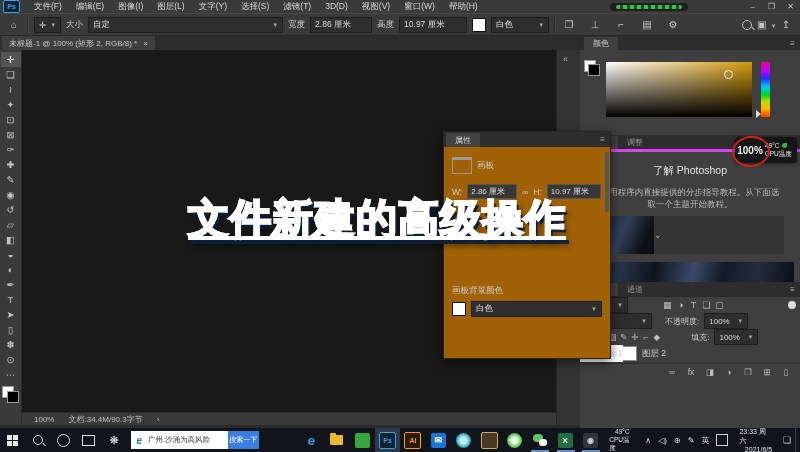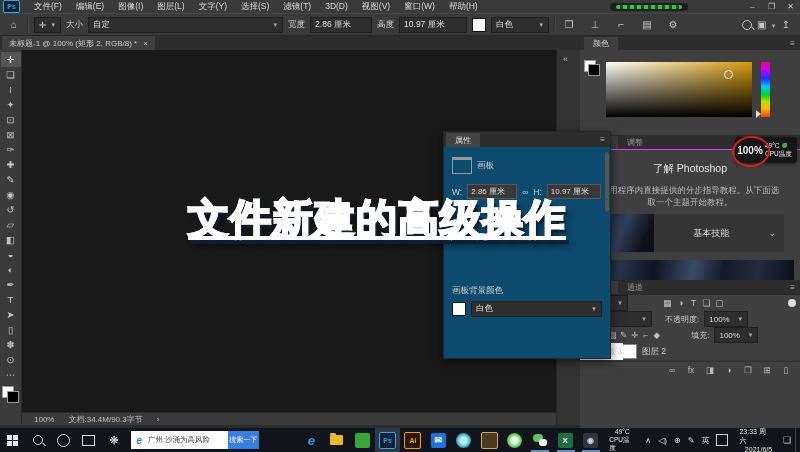--- a/index.html
+++ b/index.html
@@ -74,21 +74,21 @@
   .mini-fgbg{position:absolute;left:4px;top:10px;width:16px;height:16px;}
   .mini-fgbg .fg{position:absolute;left:0;top:0;width:10px;height:10px;background:#fff;border:1px solid #999;}
   .mini-fgbg .bgc{position:absolute;right:0;bottom:0;width:10px;height:10px;background:#000;border:1px solid #999;}
   .grad{position:absolute;left:26px;top:12px;width:146px;height:55px;
         background:linear-gradient(to bottom,rgba(0,0,0,0),#000),linear-gradient(to right,#fff,#d29a0c);}
   .grad-pick{position:absolute;left:118px;top:8px;width:7px;height:7px;border:1px solid #eee;border-radius:50%;}
   .huebar{position:absolute;left:181px;top:12px;width:9px;height:55px;
           background:linear-gradient(180deg,#e6007e 0%,#c800ff 14%,#2a2aff 30%,#00c8ff 45%,#00d42a 60%,#b8e000 72%,#ffb400 85%,#ff3c00 100%);}
   .hue-handle{position:absolute;left:176px;top:60px;width:0;height:0;border-top:4px solid transparent;border-bottom:4px solid transparent;border-left:5px solid #ddd;}
 
-  .learnbody{position:relative;height:130px;border-top:1px solid #d946ef;}
+  .learnbody{position:relative;height:130px;border-top:3px solid #d946ef;}
   .learn-title{position:absolute;left:0;top:12px;width:100%;text-align:center;color:#e4e4e4;font-size:10.5px;}
   .learn-desc{position:absolute;left:18px;top:34px;width:184px;text-align:center;color:#bdbdbd;font-size:8.5px;line-height:12px;}
   .topic{position:absolute;left:16px;top:64px;width:188px;height:38px;background:#353535;display:flex;align-items:center;}
   .topic-thumb{width:58px;height:38px;background:linear-gradient(115deg,#151c28,#32405a 45%,#0d1016 80%);}
   .topic-label{flex:1;text-align:center;color:#dcdcdc;font-size:9px;}
   .topic-chev{margin-right:8px;color:#bbb;font-size:9px;}
   .img-strip{position:absolute;left:2px;top:110px;width:212px;height:28px;
              background:linear-gradient(100deg,#0c1018 0%,#27344a 18%,#0f1420 34%,#3a4a66 52%,#141a26 66%,#222c3e 82%,#0a0d14 100%);}
 
   .layersbody{position:relative;border-top:1px solid #2a2a2a;}
@@ -102,21 +102,21 @@
   .layer-row{display:flex;align-items:center;height:17px;gap:5px;padding-left:6px;font-size:8.5px;color:#d2d2d2;border-bottom:1px solid #383838;}
   .layer-row.selected{background:#535353;}
   .layer-row .chev{visibility:hidden;width:8px;font-size:7px;color:#bbb;}
   .layer-row.artboard .chev{visibility:visible;}
   .layer-row .lthumb{display:none;width:22px;height:13px;background:#fff;border:1px solid #888;margin-left:14px;}
   .layer-row.thumb .lthumb{display:block;}
   .layers-bottom{display:flex;justify-content:flex-end;gap:7px;align-items:center;height:16px;padding-right:8px;border-top:1px solid #333;color:#bdbdbd;font-size:8.5px;}
   .lb-icon{width:12px;text-align:center;}
 
   
-  .props{left:443px;top:131px;width:166px;height:226px;background:#0c4a6e;border:1px solid #262626;box-shadow:0 3px 10px rgba(0,0,0,.55);z-index:10;}
+  .props{left:443px;top:131px;width:166px;height:226px;background:#a16207;border:1px solid #262626;box-shadow:0 3px 10px rgba(0,0,0,.55);z-index:10;}
   .props-head{height:15px;background:#2d2d2d;display:flex;align-items:flex-end;position:relative;}
   .props-tab{height:14px;background:#434343;padding:0 9px;display:flex;align-items:center;font-size:8px;color:#d5d5d5;margin-left:2px;}
   .props-row{display:flex;align-items:center;gap:5px;padding:0 8px;margin-top:10px;font-size:8.5px;color:#cfcfcf;}
   .props-obj-icon{width:18px;height:13px;border:1px solid #9a9a9a;border-top:3px solid #9a9a9a;}
   .pfield{background:#383838;border:1px solid #575757;height:13px;display:flex;align-items:center;padding:0 3px;color:#ddd;font-size:8px;}
   .props-scroll{position:absolute;right:1px;top:20px;width:4px;height:60px;background:#565656;border-radius:2px;}
 
   
   .headline{left:188px;top:192px;font-size:41px;font-weight:900;white-space:nowrap;z-index:40;
             -webkit-text-stroke:2px #ffffff;letter-spacing:1px;
@@ -317,21 +317,20 @@
     <div class="panel-tabs">
       <span class="panel-tab">学习</span>
       <span class="panel-tab inactive">调整</span>
       <span class="panel-menu">≡</span>
     </div>
     <div class="learnbody">
       <div class="learn-title">了解 Photoshop</div>
       <div class="learn-desc">应用程序内直接提供的分步指导教程。从下面选取一个主题开始教程。</div>
       <div class="topic">
         <span class="topic-thumb"></span>
-        <span class="topic-label">基本技能</span>
         <span class="topic-chev">⌄</span>
       </div>
       <div class="img-strip"></div>
     </div>
 
     <div class="panel-tabs">
       <span class="panel-tab">图层</span>
       <span class="panel-tab inactive">通道</span>
       <span class="panel-menu">≡</span>
     </div>

